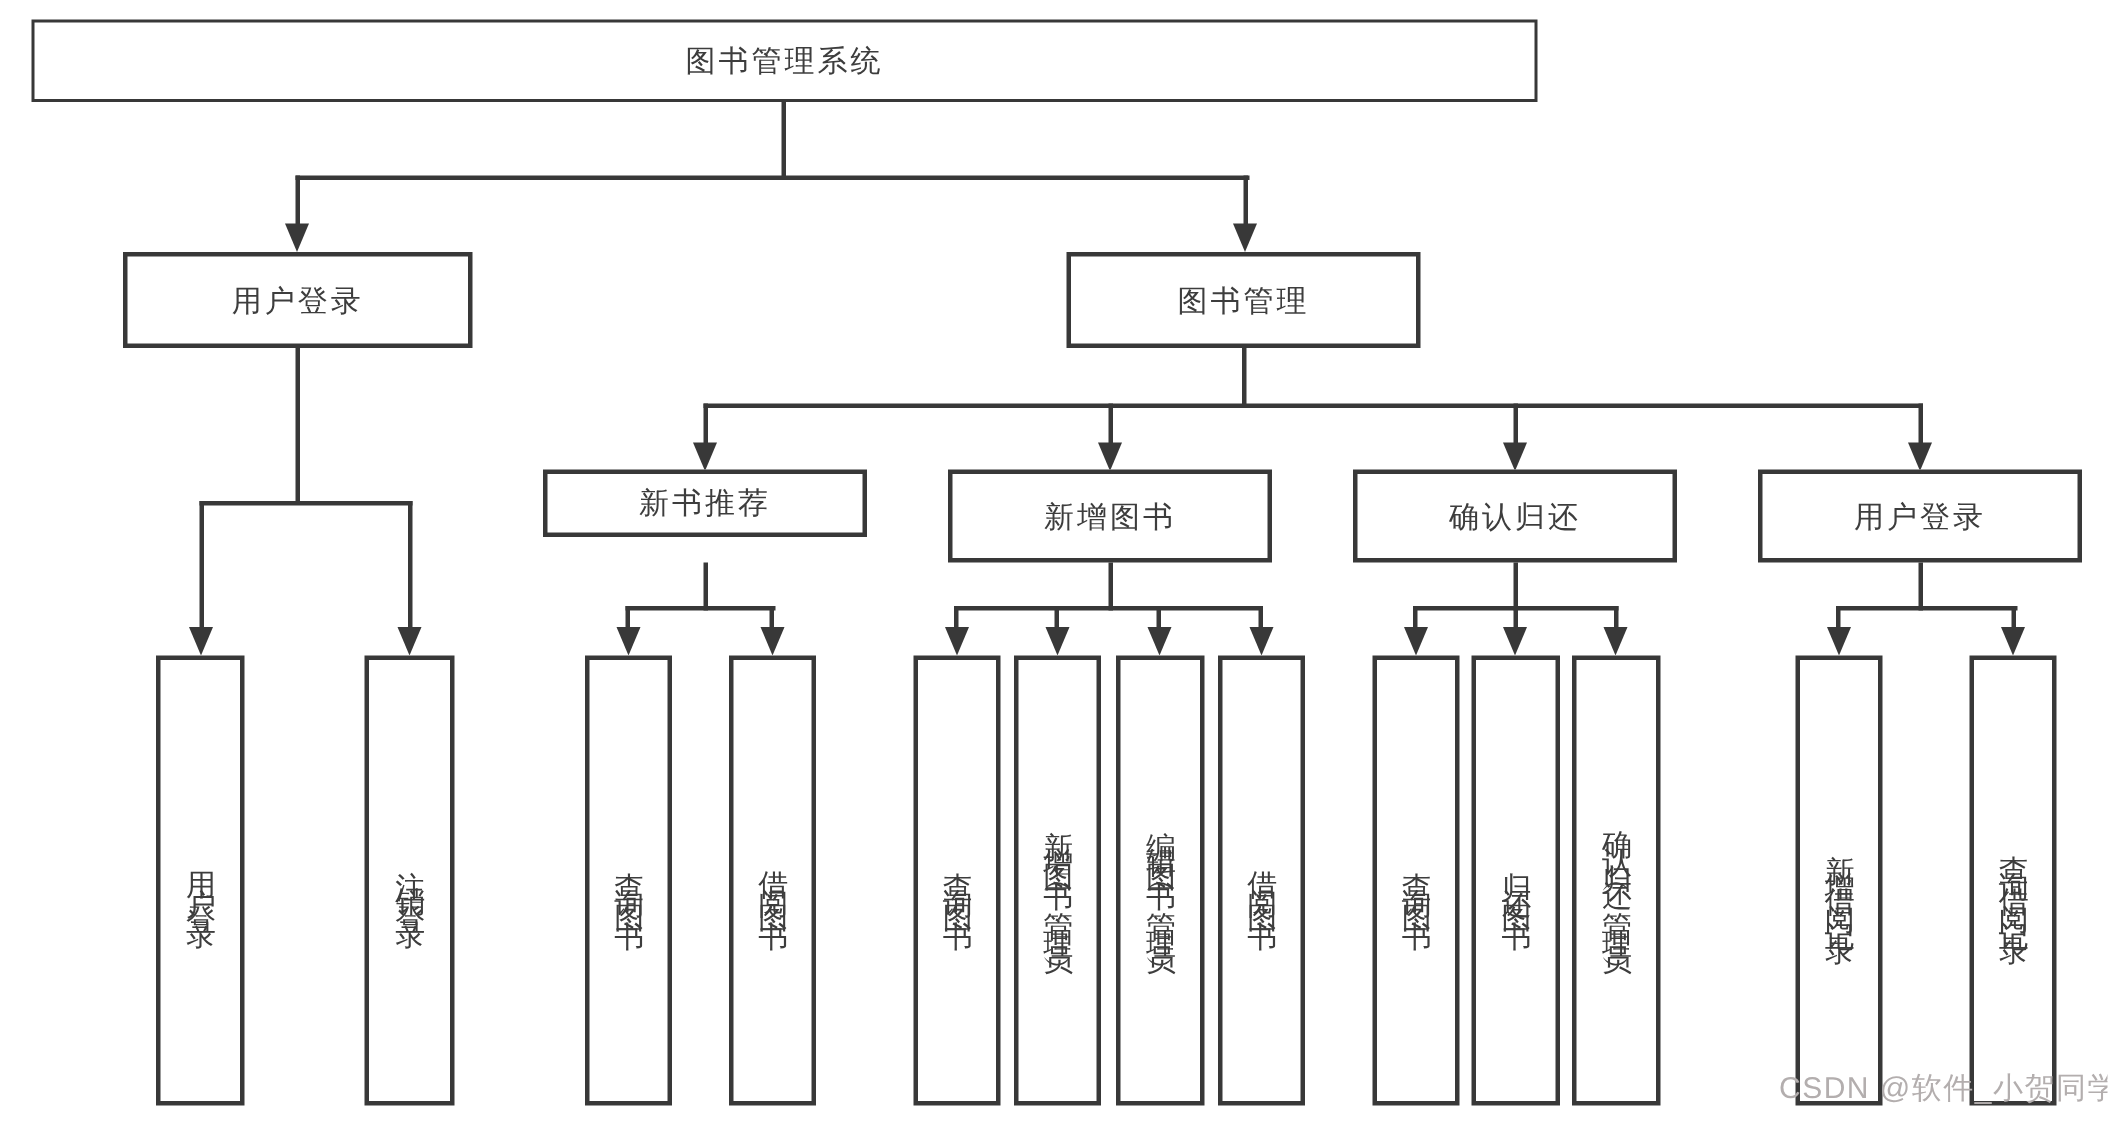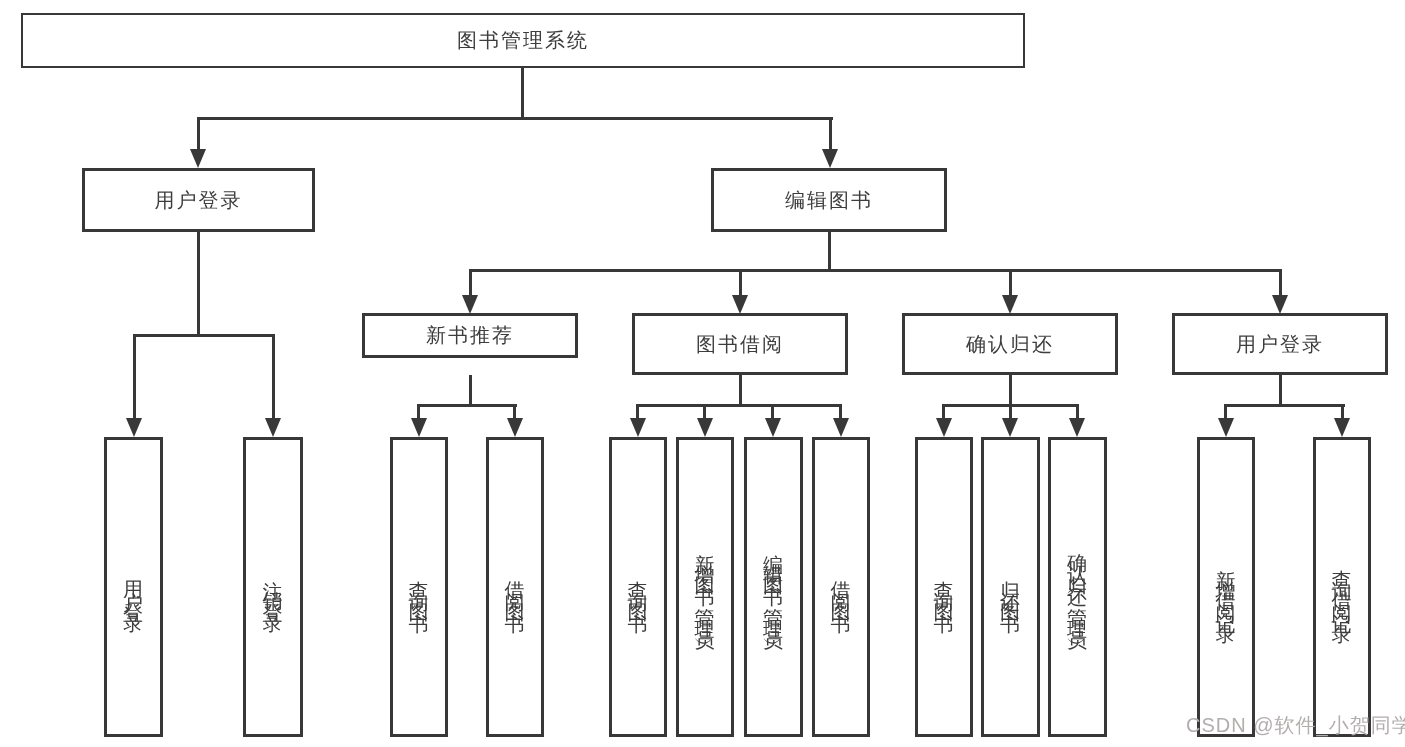--- a/index.html
+++ b/index.html
@@ -81,21 +81,21 @@
   <div class="hline" style="left:197px; top:117px; width:636px;"></div>
   <div class="vline" style="left:197px; top:117px; height:34px;"></div>
   <div class="arrow" style="left:190px; top:149px;"></div>
   <div class="vline" style="left:829px; top:117px; height:34px;"></div>
   <div class="arrow" style="left:822px; top:149px;"></div>
 
   <div class="box" style="left:82px; top:168px; width:233px; height:64px;">
     <span>用户登录</span>
   </div>
   <div class="box" style="left:711px; top:168px; width:236px; height:64px;">
-    <span>编辑图书</span>
+    <span>图书管理</span>
   </div>
 
   <div class="vline" style="left:197px; top:232px; height:103px;"></div>
   <div class="hline" style="left:133px; top:334px; width:142px;"></div>
   <div class="vline" style="left:133px; top:334px; height:85px;"></div>
   <div class="arrow" style="left:126px; top:418px;"></div>
   <div class="vline" style="left:272px; top:334px; height:85px;"></div>
   <div class="arrow" style="left:265px; top:418px;"></div>
 
   <div class="box vbox" style="left:104px; top:437px; width:59px; height:300px;">
@@ -113,21 +113,21 @@
   <div class="arrow" style="left:732px; top:295px;"></div>
   <div class="vline" style="left:1009px; top:269px; height:28px;"></div>
   <div class="arrow" style="left:1002px; top:295px;"></div>
   <div class="vline" style="left:1279px; top:269px; height:28px;"></div>
   <div class="arrow" style="left:1272px; top:295px;"></div>
 
   <div class="box" style="left:362px; top:313px; width:216px; height:45px;">
     <span>新书推荐</span>
   </div>
   <div class="box" style="left:632px; top:313px; width:216px; height:62px;">
-    <span>图书借阅</span>
+    <span>新增图书</span>
   </div>
   <div class="box" style="left:902px; top:313px; width:216px; height:62px;">
     <span>确认归还</span>
   </div>
   <div class="box" style="left:1172px; top:313px; width:216px; height:62px;">
     <span>用户登录</span>
   </div>
 
   <div class="vline" style="left:469px; top:375px; height:32px;"></div>
   <div class="hline" style="left:417px; top:404px; width:100px;"></div>

